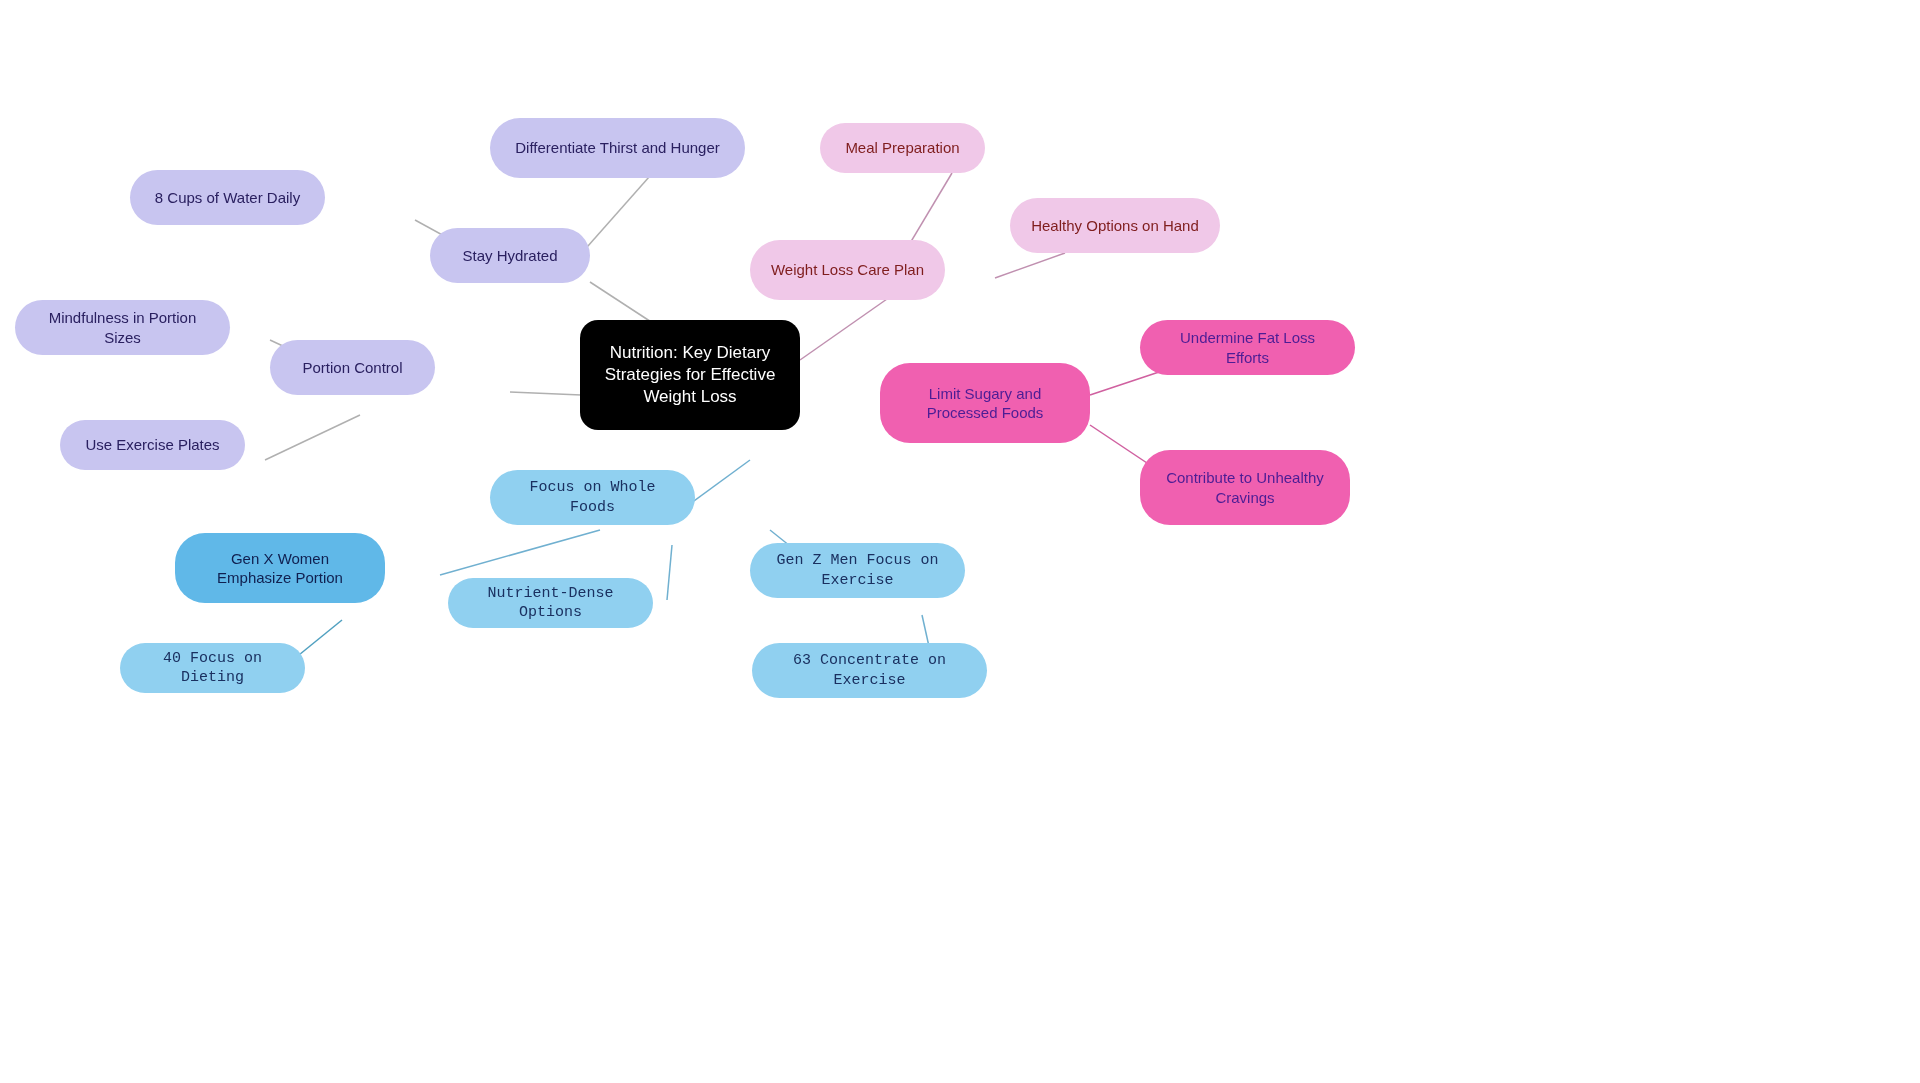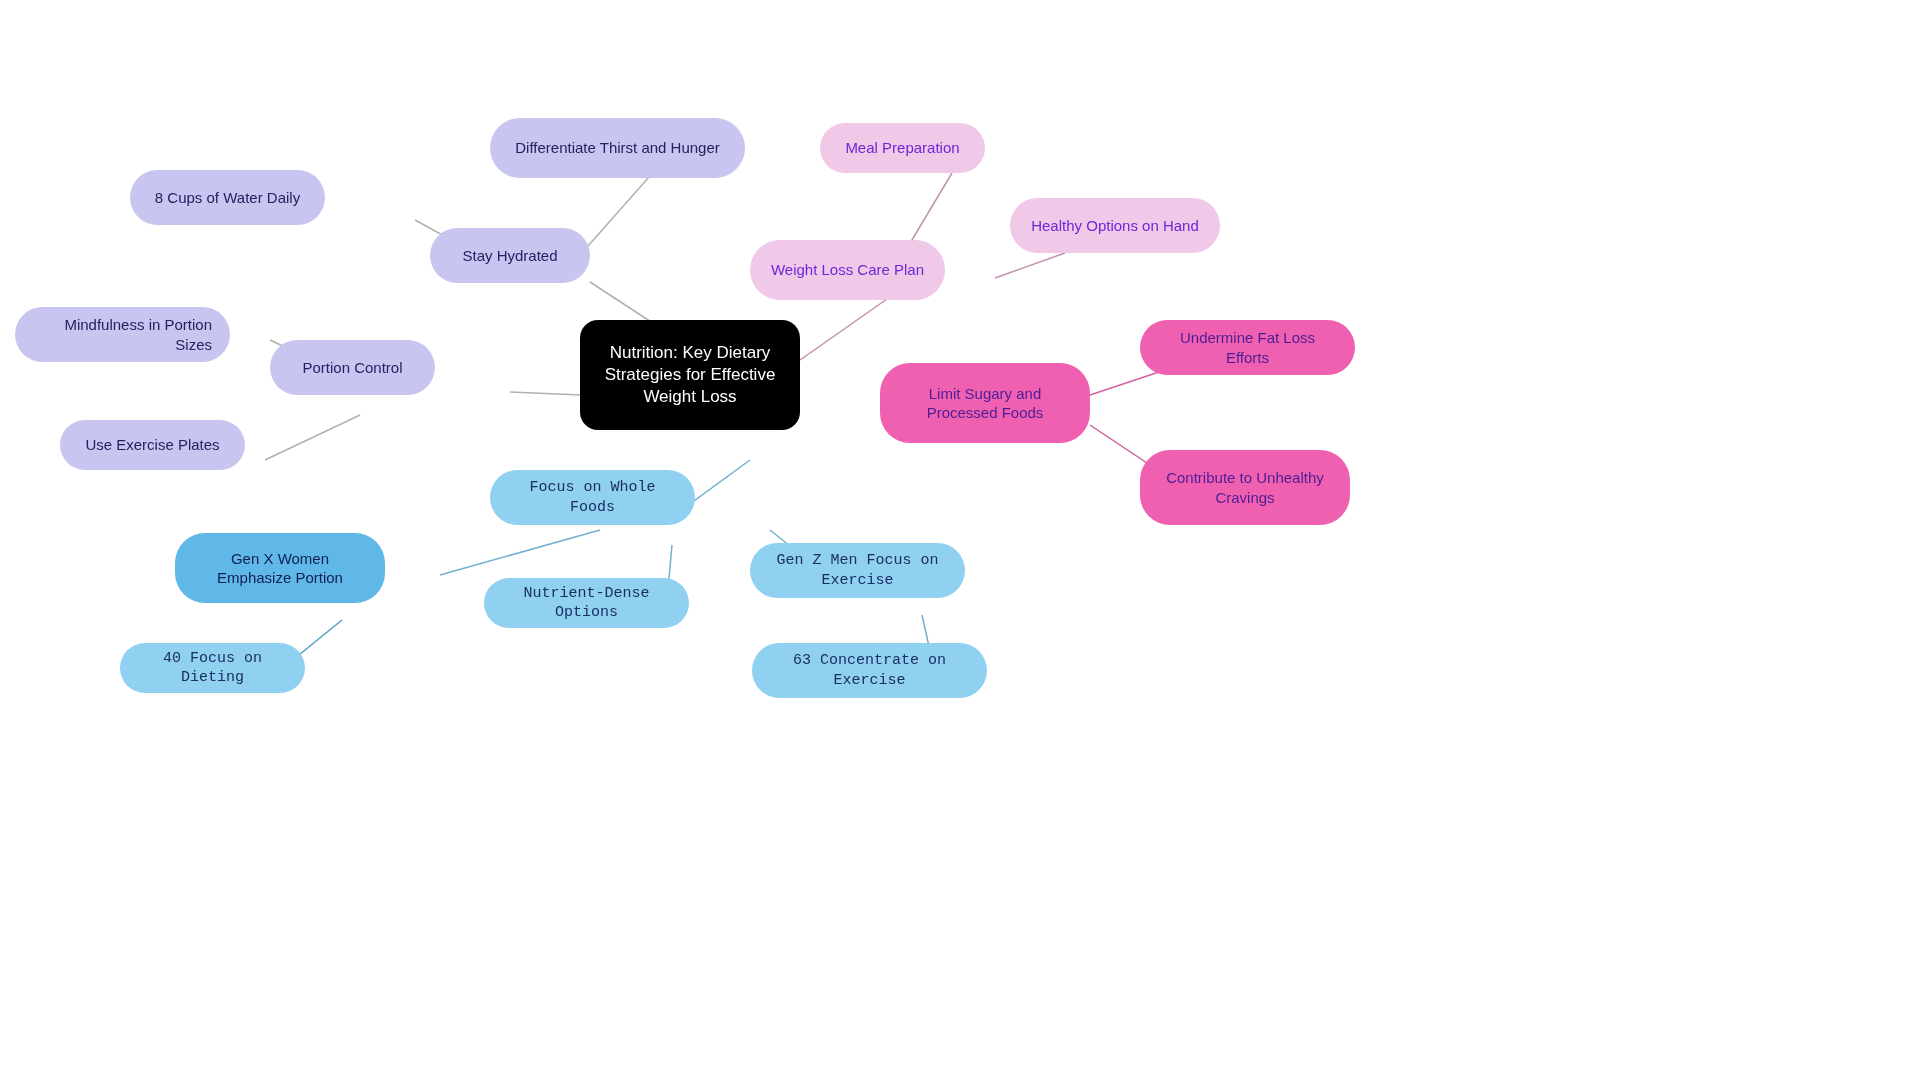--- a/index.html
+++ b/index.html
@@ -45,21 +45,21 @@
       width: 220px;
       min-height: 110px;
     }
     .node-purple {
       background: #c8c5f0;
       color: #2a2060;
       border-radius: 30px;
     }
     .node-pink-light {
       background: #f0c8e8;
-      color: #6d28d9;
+      color: #7f1d1d;
       border-radius: 30px;
       text-align: right;
     }
     .node-pink-bright {
       background: #f060b0;
       color: #4c1d95;
       border-radius: 30px;
     }
     .node-blue {
       background: #90d0f0;
@@ -121,39 +121,39 @@
 Weight Loss</div>
 
   <div class="node node-purple" style="left:430px; top:228px; width:160px; height:55px;">Stay Hydrated</div>
 
   <div class="node node-purple" style="left:130px; top:170px; width:195px; height:55px;">8 Cups of Water Daily</div>
 
   <div class="node node-purple" style="left:490px; top:118px; width:255px; height:60px;">Differentiate Thirst and Hunger</div>
 
   <div class="node node-purple" style="left:270px; top:340px; width:165px; height:55px;">Portion Control</div>
 
-  <div class="node node-purple" style="left:15px; top:307px; width:215px; height:55px;text-align:right;">Mindfulness in Portion Sizes</div>
+  <div class="node node-purple" style="left:15px; top:300px; width:215px; height:55px;">Mindfulness in Portion Sizes</div>
 
   <div class="node node-purple" style="left:60px; top:420px; width:185px; height:50px;">Use Exercise Plates</div>
 
   <div class="node node-pink-light" style="left:750px; top:240px; width:195px; height:60px;">Weight Loss Care Plan</div>
 
   <div class="node node-pink-light" style="left:820px; top:123px; width:165px; height:50px;">Meal Preparation</div>
 
   <div class="node node-pink-light" style="left:1010px; top:198px; width:210px; height:55px;">Healthy Options on Hand</div>
 
   <div class="node node-pink-bright" style="left:880px; top:363px; width:210px; height:80px;">Limit Sugary and Processed Foods</div>
 
   <div class="node node-pink-bright" style="left:1140px; top:320px; width:215px; height:55px;">Undermine Fat Loss Efforts</div>
 
   <div class="node node-pink-bright" style="left:1140px; top:450px; width:210px; height:75px;">Contribute to Unhealthy Cravings</div>
 
   <div class="node node-blue" style="left:490px; top:470px; width:205px; height:55px;">Focus on Whole Foods</div>
 
-  <div class="node node-blue" style="left:484px; top:578px; width:205px; height:50px;">Nutrient-Dense Options</div>
+  <div class="node node-blue" style="left:448px; top:578px; width:205px; height:50px;">Nutrient-Dense Options</div>
 
   <div class="node node-blue-dark" style="left:175px; top:533px; width:210px; height:70px;">Gen X Women Emphasize Portion</div>
 
   <div class="node node-blue" style="left:120px; top:643px; width:185px; height:50px;">40 Focus on Dieting</div>
 
   <div class="node node-blue" style="left:750px; top:543px; width:215px; height:55px;">Gen Z Men Focus on Exercise</div>
 
   <div class="node node-blue" style="left:752px; top:643px; width:235px; height:55px;">63 Concentrate on Exercise</div>
 
 </div>

